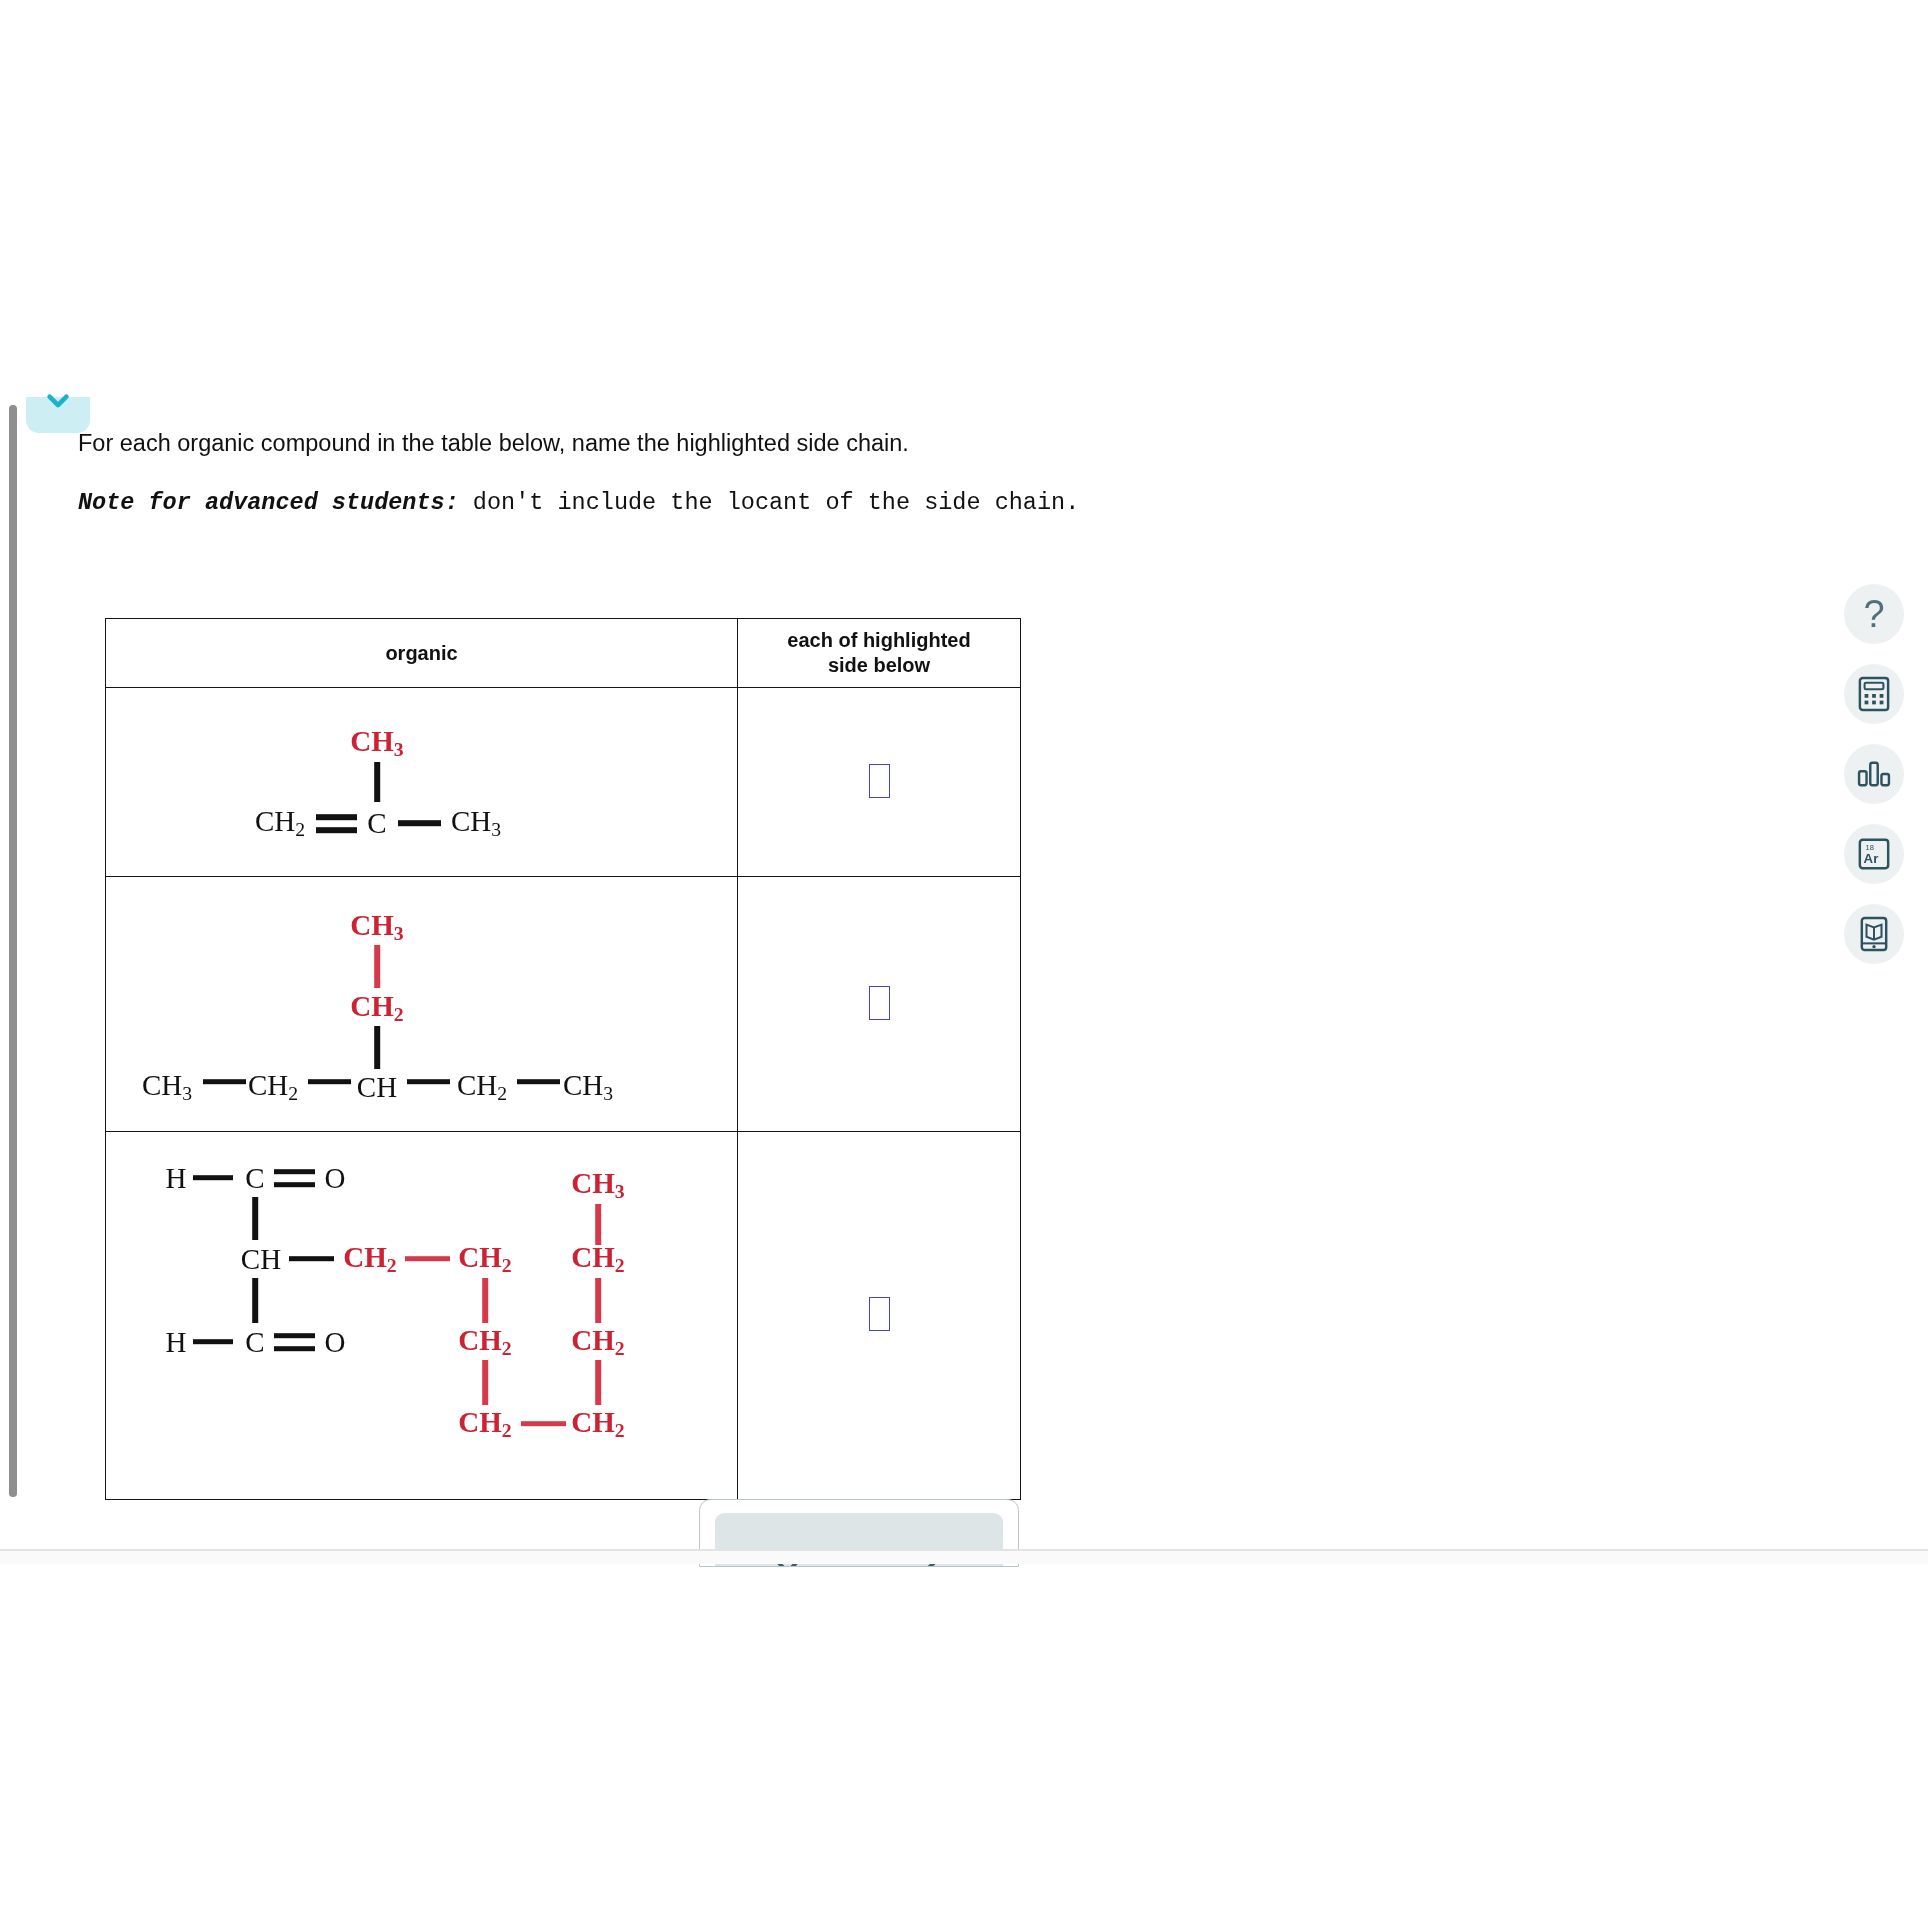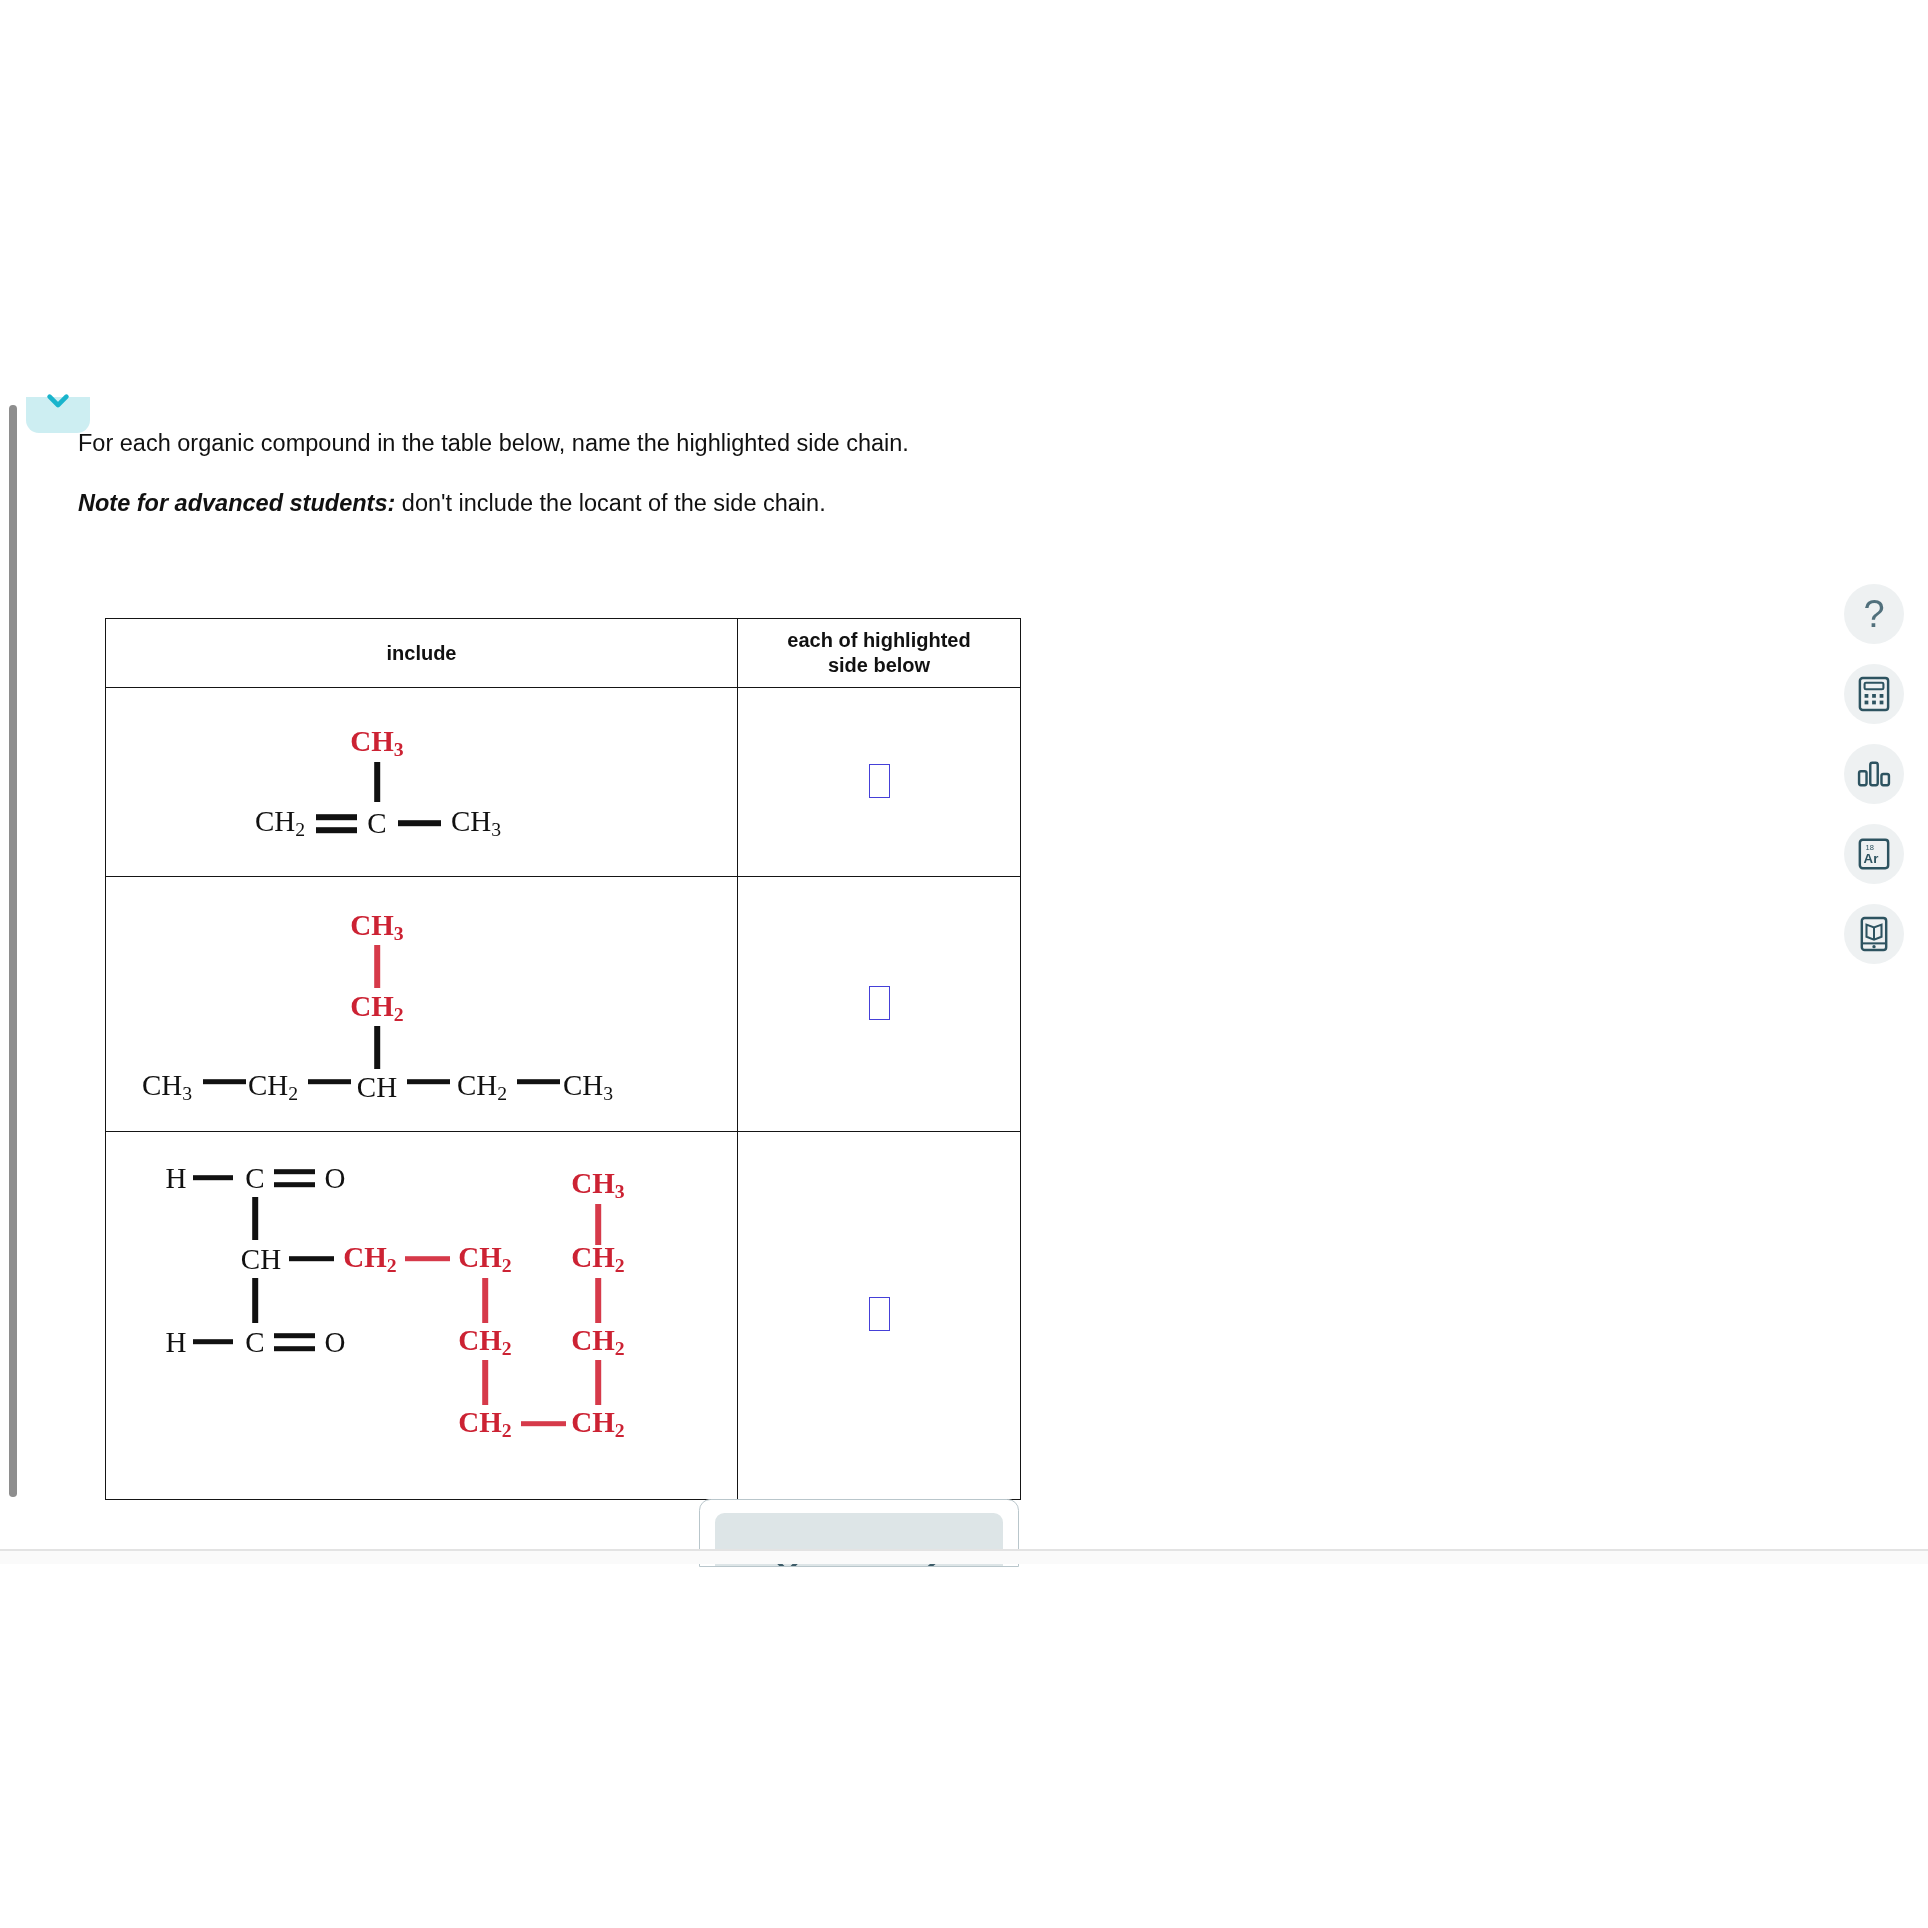--- a/index.html
+++ b/index.html
@@ -26,21 +26,21 @@
     border-radius: 0 0 13px 13px;
     display:flex; align-items:flex-start; justify-content:center;
   }
   .collapse-badge svg { margin-top:-7.5px; }
 
   
   .prompt {
     position: absolute; left: 78px; top: 426px; width: 1224px;
     font-size: 23.5px; color: #111; line-height: 1.45;
   }
-  .prompt .line2 { margin-top: 26px; }
+  .prompt .line2 { margin-top: 26px; font-family: Liberation Mono, monospace; }
   .prompt em { font-style: italic; font-weight: 600; }
 
   
   .tbl {
     position: absolute; left: 105px; top: 618px;
     border-collapse: collapse;
     background:#fff;
   }
   .tbl td, .tbl th { border: 1.9px solid #151515; padding: 0; background:#fff; }
   .col-compound { width: 631px; }
@@ -137,21 +137,21 @@
   <div class="prompt">
     <div>For each organic compound in the table below, name the highlighted side chain.</div>
     <div class="line2">
       <em>Note for advanced students:</em><span> don't include the locant of the side chain.</span>
     </div>
   </div>
 
   <table class="tbl">
     <tbody>
         <tr>
-      <th class="hdr col-compound">include</th>
+      <th class="hdr col-compound">organic</th>
       <th class="hdr col-answer">
         <div>each of highlighted</div>
         <div>side below</div>
       </th>
     </tr>
 
     <tr>
       <td class="cell-compound" style="height:188px;">
         <div class="struct" style="width:395px;height:160px;">
 

